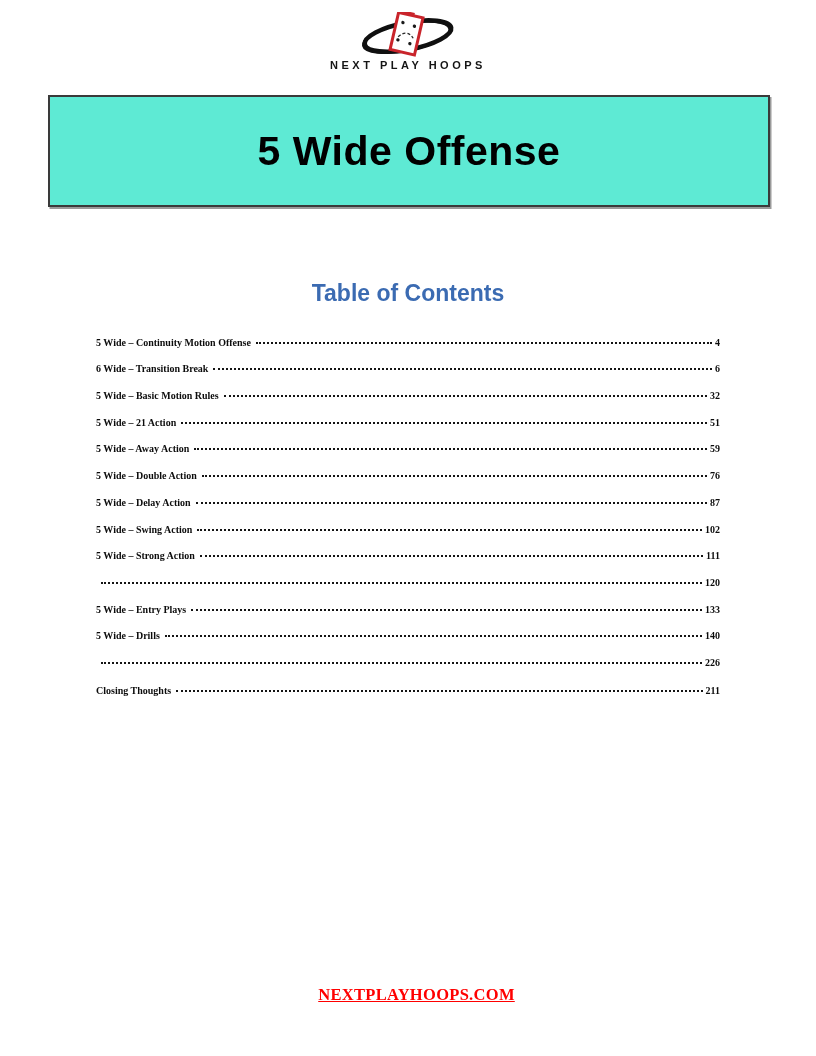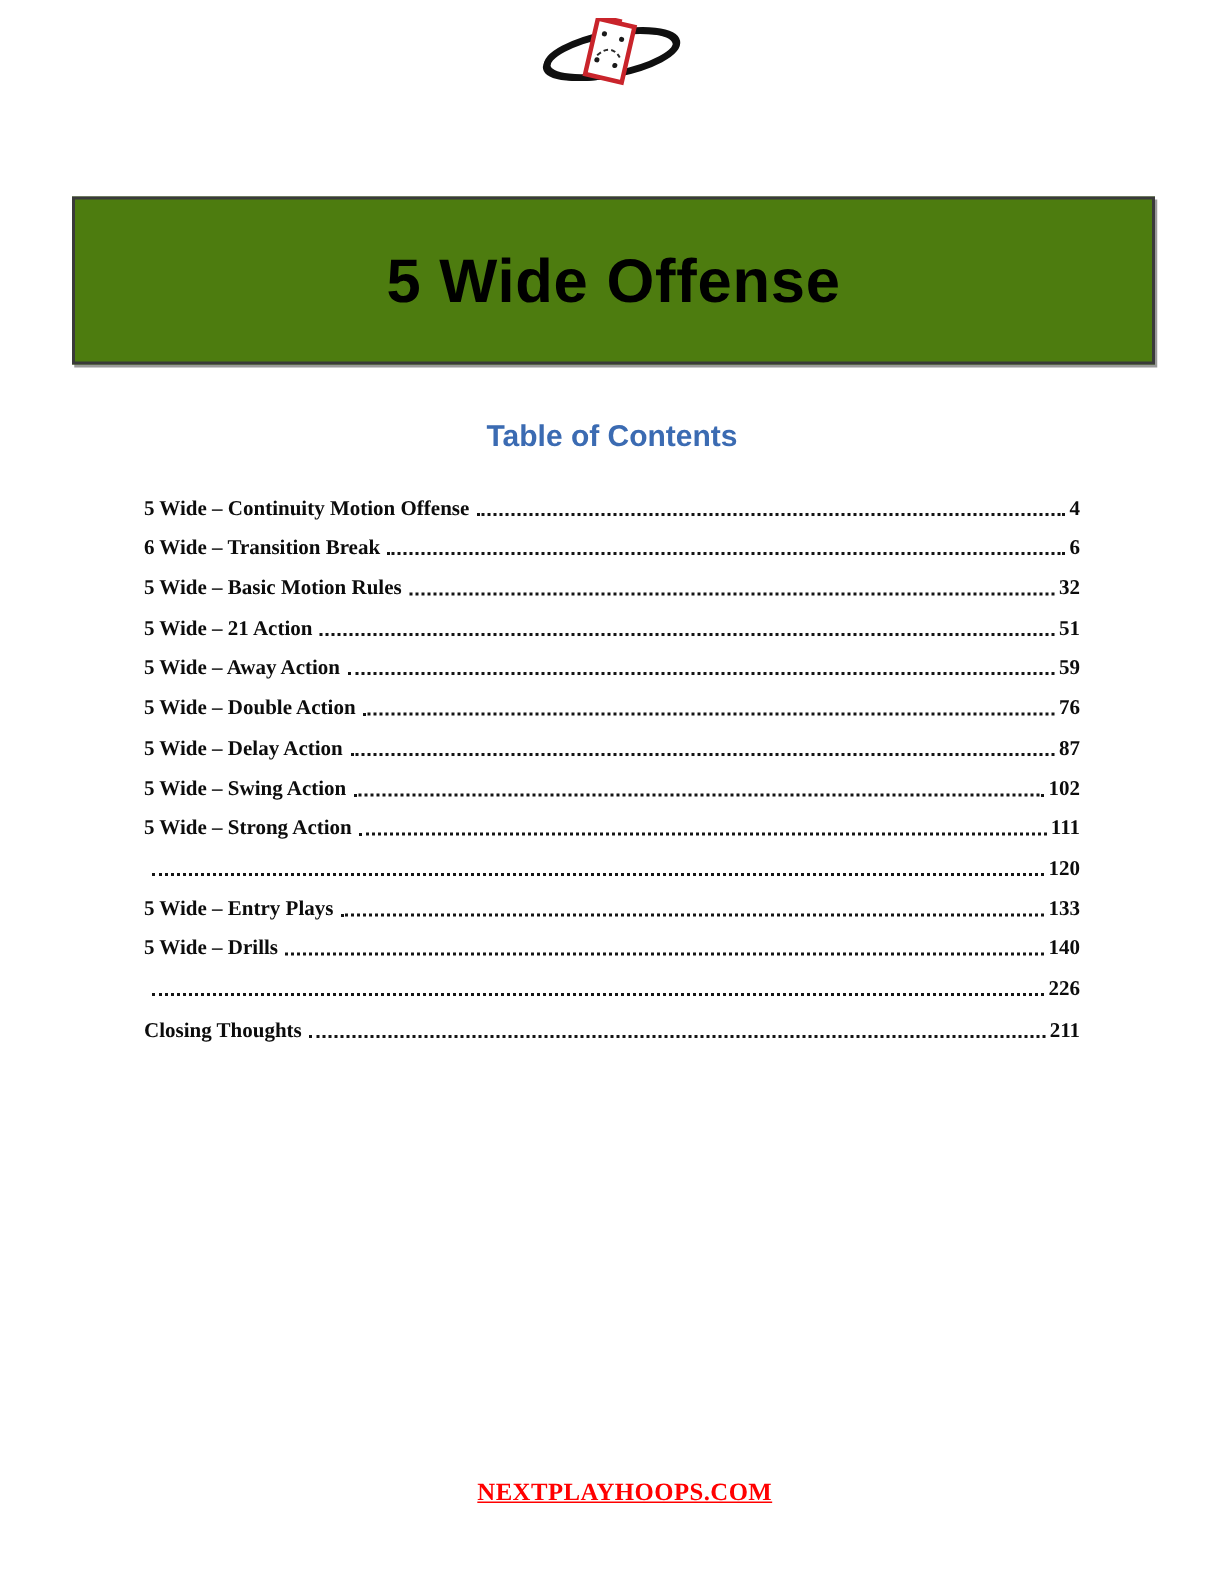--- a/index.html
+++ b/index.html
@@ -32,60 +32,59 @@
     color: #151515;
   }
 
   
   .title-box {
     position: absolute;
     left: 48px;
     top: 95px;
     width: 722px;
     height: 112px;
-    background: #4d7c0f;
+    background: #5eead4;
     border: 2px solid #3a3a3a;
     box-shadow: 1.5px 2px 0 #9a9a9a;
     display: flex;
     align-items: center;
     justify-content: center;
-    margin-top: 36px;
   }
   .title-box h1 {
     font-family: "Liberation Sans", sans-serif;
     font-weight: bold;
     font-size: 41px;
     color: #000000;
     letter-spacing: 0.5px;
   }
 
   
   .toc-heading {
     position: absolute;
     top: 280px;
     left: 0;
     width: 100%;
     text-align: center;
     font-family: "Liberation Sans", sans-serif;
     font-weight: bold;
-    font-size: 20px;
+    font-size: 23px;
     color: #3b6bb2;
   }
   .toc-list {
     position: absolute;
     left: 96px;
     top: 324px;
     width: 624px;
   }
   .toc-row {
     display: flex;
     align-items: flex-end;
     height: 26.7px;
     font-weight: bold;
-    font-size: 14px;
+    font-size: 10px;
     color: #0c0c0c;
     cursor: pointer;
   }
   .toc-label { white-space: nowrap; padding-bottom: 3px; }
   .dot-leader {
     flex: 1;
     border-bottom: 2.4px dotted #141414;
     margin: 0 3px 7px 5px;
   }
   .toc-page { white-space: nowrap; padding-bottom: 3px; }
@@ -132,20 +131,21 @@
       <g transform="rotate(13 66 22)">
         <rect x="57" y="0" width="11" height="6" fill="#c9242b"></rect>
         <rect x="52" y="3" width="25" height="38" fill="#ffffff" stroke="#c9242b" stroke-width="3"></rect>
         <circle cx="58.5" cy="12" r="1.7" fill="#1a1a1a"></circle>
         <circle cx="70.5" cy="13" r="1.7" fill="#1a1a1a"></circle>
         <circle cx="57.5" cy="30" r="1.7" fill="#1a1a1a"></circle>
         <circle cx="70" cy="31" r="1.7" fill="#1a1a1a"></circle>
         <path d="M57 27 Q 64 17 72 25" fill="none" stroke="#2a2a2a" stroke-width="1.3" stroke-dasharray="3 2.2"></path>
       </g>
     </svg>
+    <div class="brand-text">NEXT PLAY HOOPS</div>
   </div>
 
   <div class="title-box">
     <h1>5 Wide Offense</h1>
   </div>
 
   <div class="toc-heading">Table of Contents</div>
 
   <div class="toc-list">
     <div class="toc-row">

